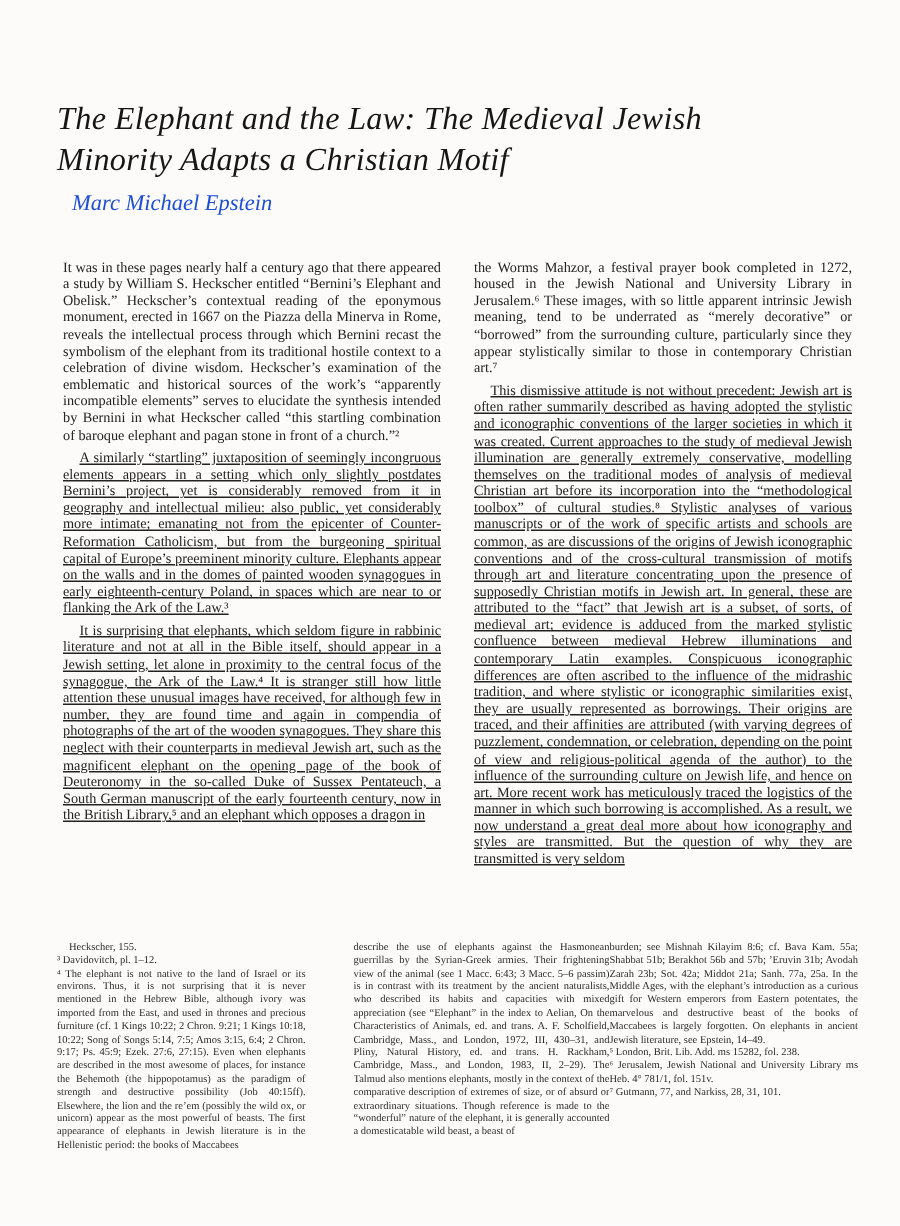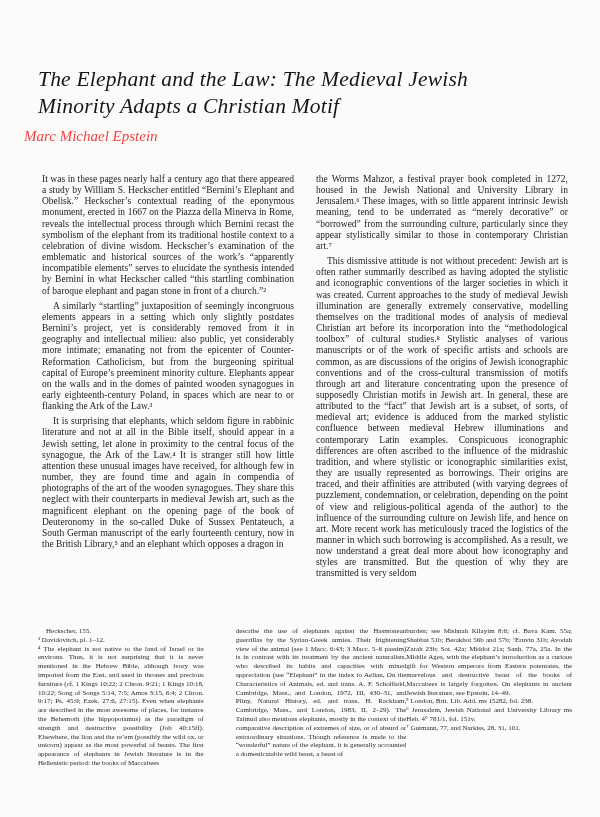--- a/index.html
+++ b/index.html
@@ -18,25 +18,25 @@
     top: 66px;
     width: 505px;
     font-size: 21.5px;
     line-height: 26.5px;
     letter-spacing: 0.2px;
     color: #161616;
     font-style: italic;
   }
   .author {
     position: absolute;
-    left: 24px;
+    left: 48px;
     top: 128px;
     font-style: italic;
     font-size: 15px;
-    color: #ef4444;
+    color: #1d4ed8;
   }
   .columns {
     position: absolute;
     left: 38px;
     top: 170px;
     width: 534px;
     height: 452px;
     display: flex;
     gap: 14px;
   }
@@ -47,21 +47,21 @@
     font-size: 9.5px;
     line-height: 11.15px;
     text-align: justify;
     color: #222;
   }
   .dedication {
     font-style: italic;
     margin: 0 0 13px 0;
   }
   .col p.body { margin: 4px; }
-  .col p.indent { text-indent: 11px; }
+  .col p.indent { text-indent: 11px; text-decoration: underline; }
   .footnotes {
     position: absolute;
     left: 38px;
     top: 627px;
     width: 534px;
     height: 172px;
     overflow: hidden;
     display: flex;
     font-size: 7px;
     line-height: 8.8px;

